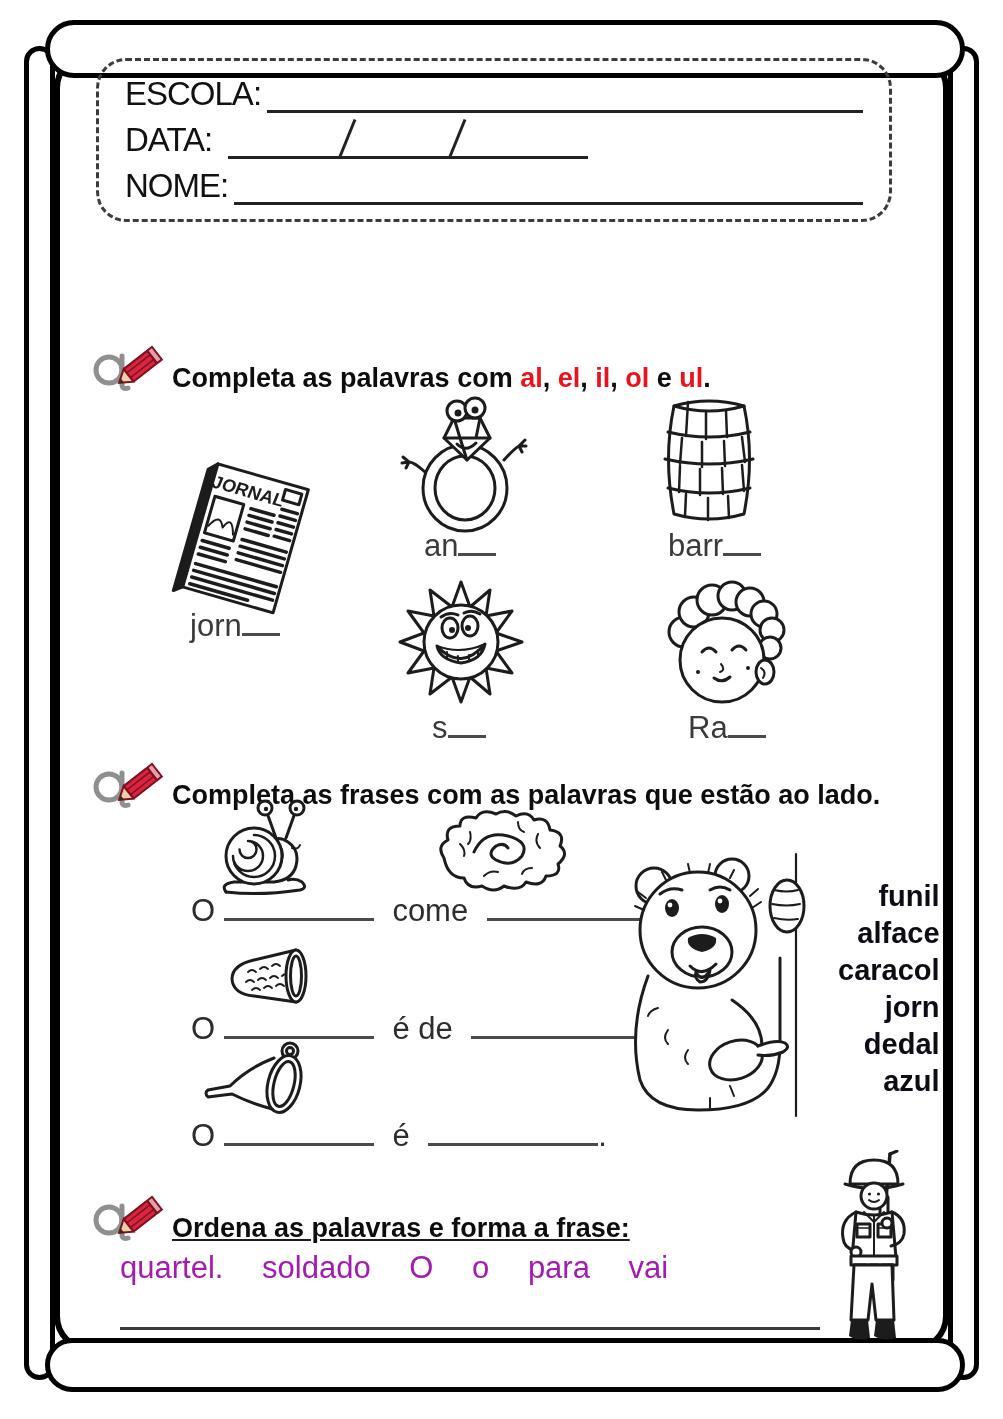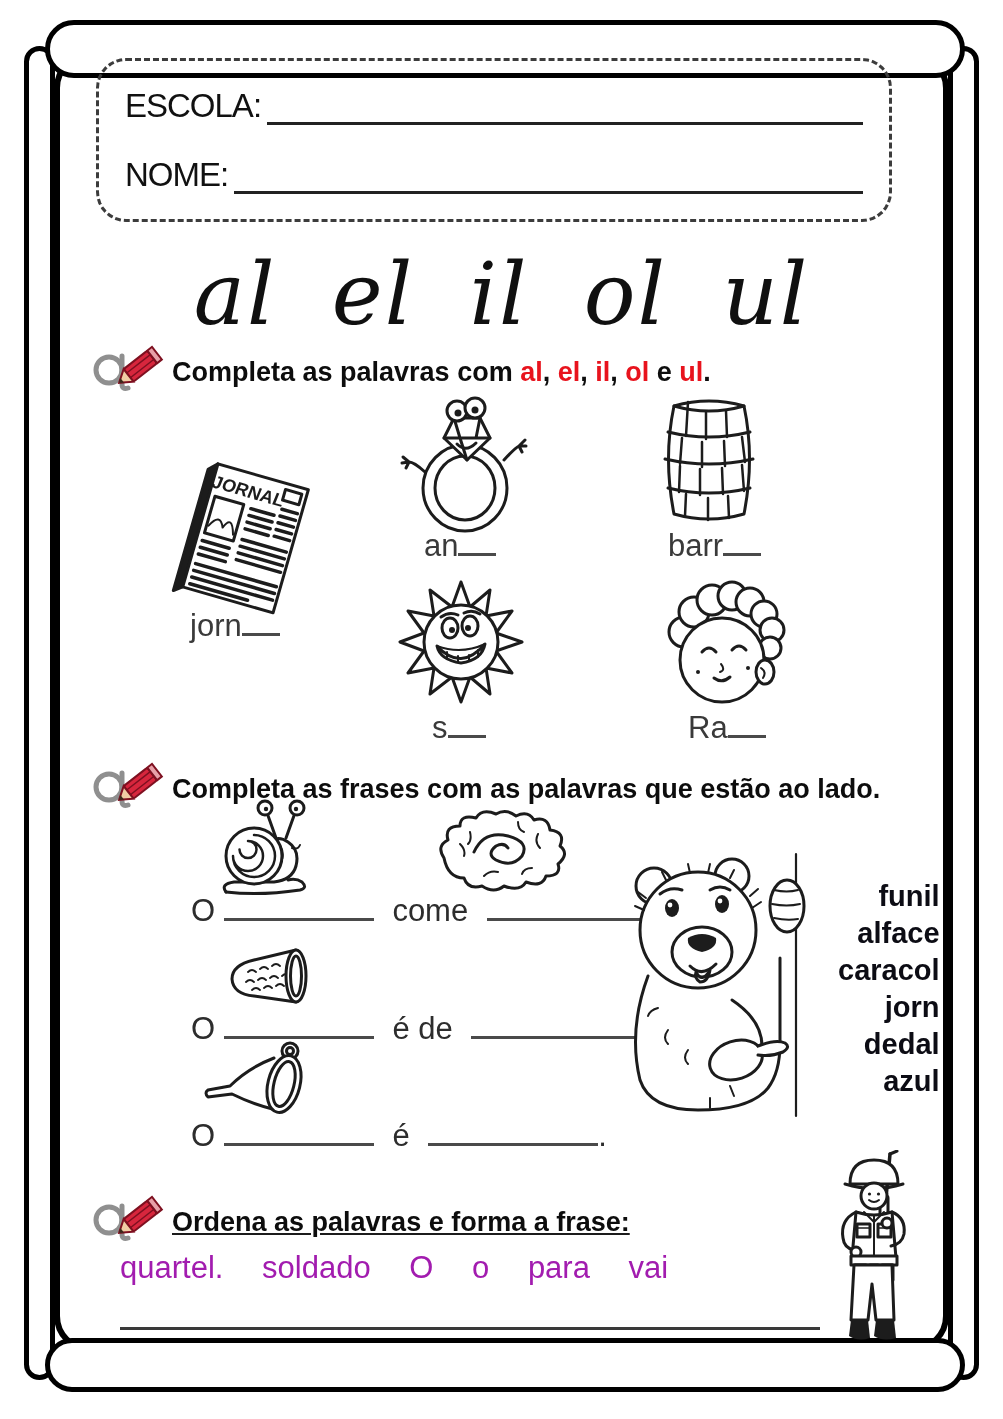--- a/index.html
+++ b/index.html
@@ -25,21 +25,21 @@
   .hline.date{flex-grow:0;width:360px;position:relative;}
   .slash{position:absolute;bottom:-2px;width:3px;height:40px;background:#222;transform:rotate(22deg);}
   .slash.s1{left:118px;} .slash.s2{left:228px;}
 
   
   .title{position:absolute;left:0;top:244px;width:100%;text-align:center;
         font-family:"DejaVu Serif",serif;font-style:italic;font-size:86px;color:#101010;
         word-spacing:26px;letter-spacing:2px;}
 
   
-  .instr{position:absolute;display:flex;align-items:center;}
+  .instr{position:absolute;display:flex;align-items:flex-end;}
   .instr .txt{font-weight:bold;font-size:27px;color:#0d0d0d;margin-top:13px;margin-left:6px;white-space:nowrap;}
   .red{color:#e8131d;}
   .i1{left:92px;top:338px;} .i2{left:92px;top:755px;} .i3{left:92px;top:1188px;text-decoration:underline;}
 
   
   .lbl{position:absolute;font-size:31px;color:#3a3a3a;white-space:nowrap;}
   .blank{display:inline-block;border-bottom:3px solid #4a4a4a;vertical-align:baseline;}
   .blank.sm{width:38px;height:8px;}
   .fig{position:absolute;}
 
@@ -76,26 +76,32 @@
   <div class="bar bar-bottom"></div>
 
   <div class="content">
 
     <div class="header-box">
       <div class="hrow">
         <span>ESCOLA:</span>
         <span class="hline"></span>
       </div>
       <div class="hrow">
+        <span>DATA:</span>
+        <span class="hline date" style="margin-left:16px;">
+          <span class="slash s1"></span>
+          <span class="slash s2"></span>
+        </span>
+      </div>
+      <div class="hrow">
         <span>NOME:</span>
         <span class="hline"></span>
       </div>
     </div>
 
-    <div class="title">al el il ol ul</div>
 
     <div class="instr i1">
       <svg width="74" height="56" viewBox="0 0 74 56">
         <circle cx="17" cy="32" r="13" fill="none" stroke="#8f8f8f" stroke-width="5"></circle>
         <path d="M30 18 L30 46 Q30 52 36 50" fill="none" stroke="#8f8f8f" stroke-width="5" stroke-linecap="round"></path>
         <g transform="rotate(-38 46 30)">
           <rect x="34" y="22" width="30" height="16" rx="2" fill="#d7263d" stroke="#7e1020" stroke-width="2"></rect>
           <path d="M34 27 h30 M34 33 h30" stroke="#7e1020" stroke-width="1.5"></path>
           <path d="M34 22 L22 30 L34 38 Z" fill="#f0cda4" stroke="#7e1020" stroke-width="2"></path>
           <path d="M26 27 L22 30 L26 33 Z" fill="#3a2a1a"></path>

